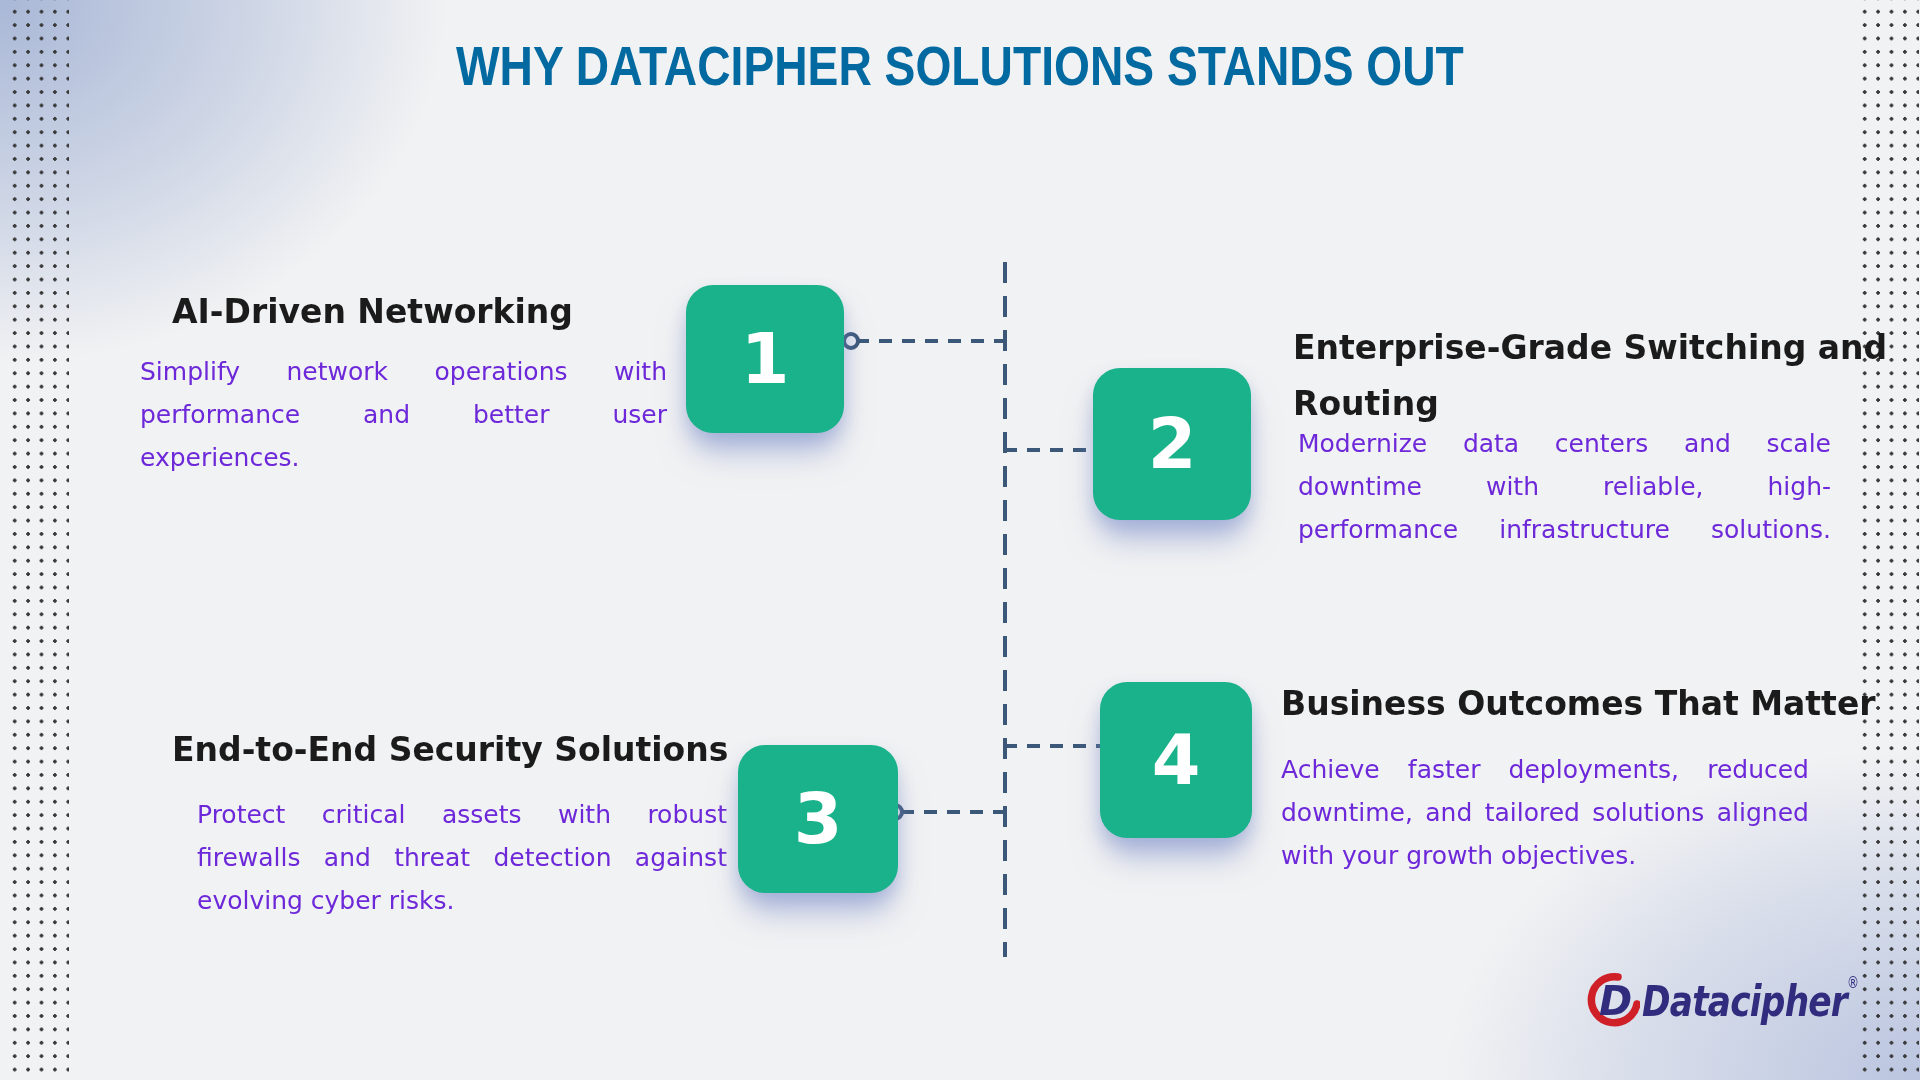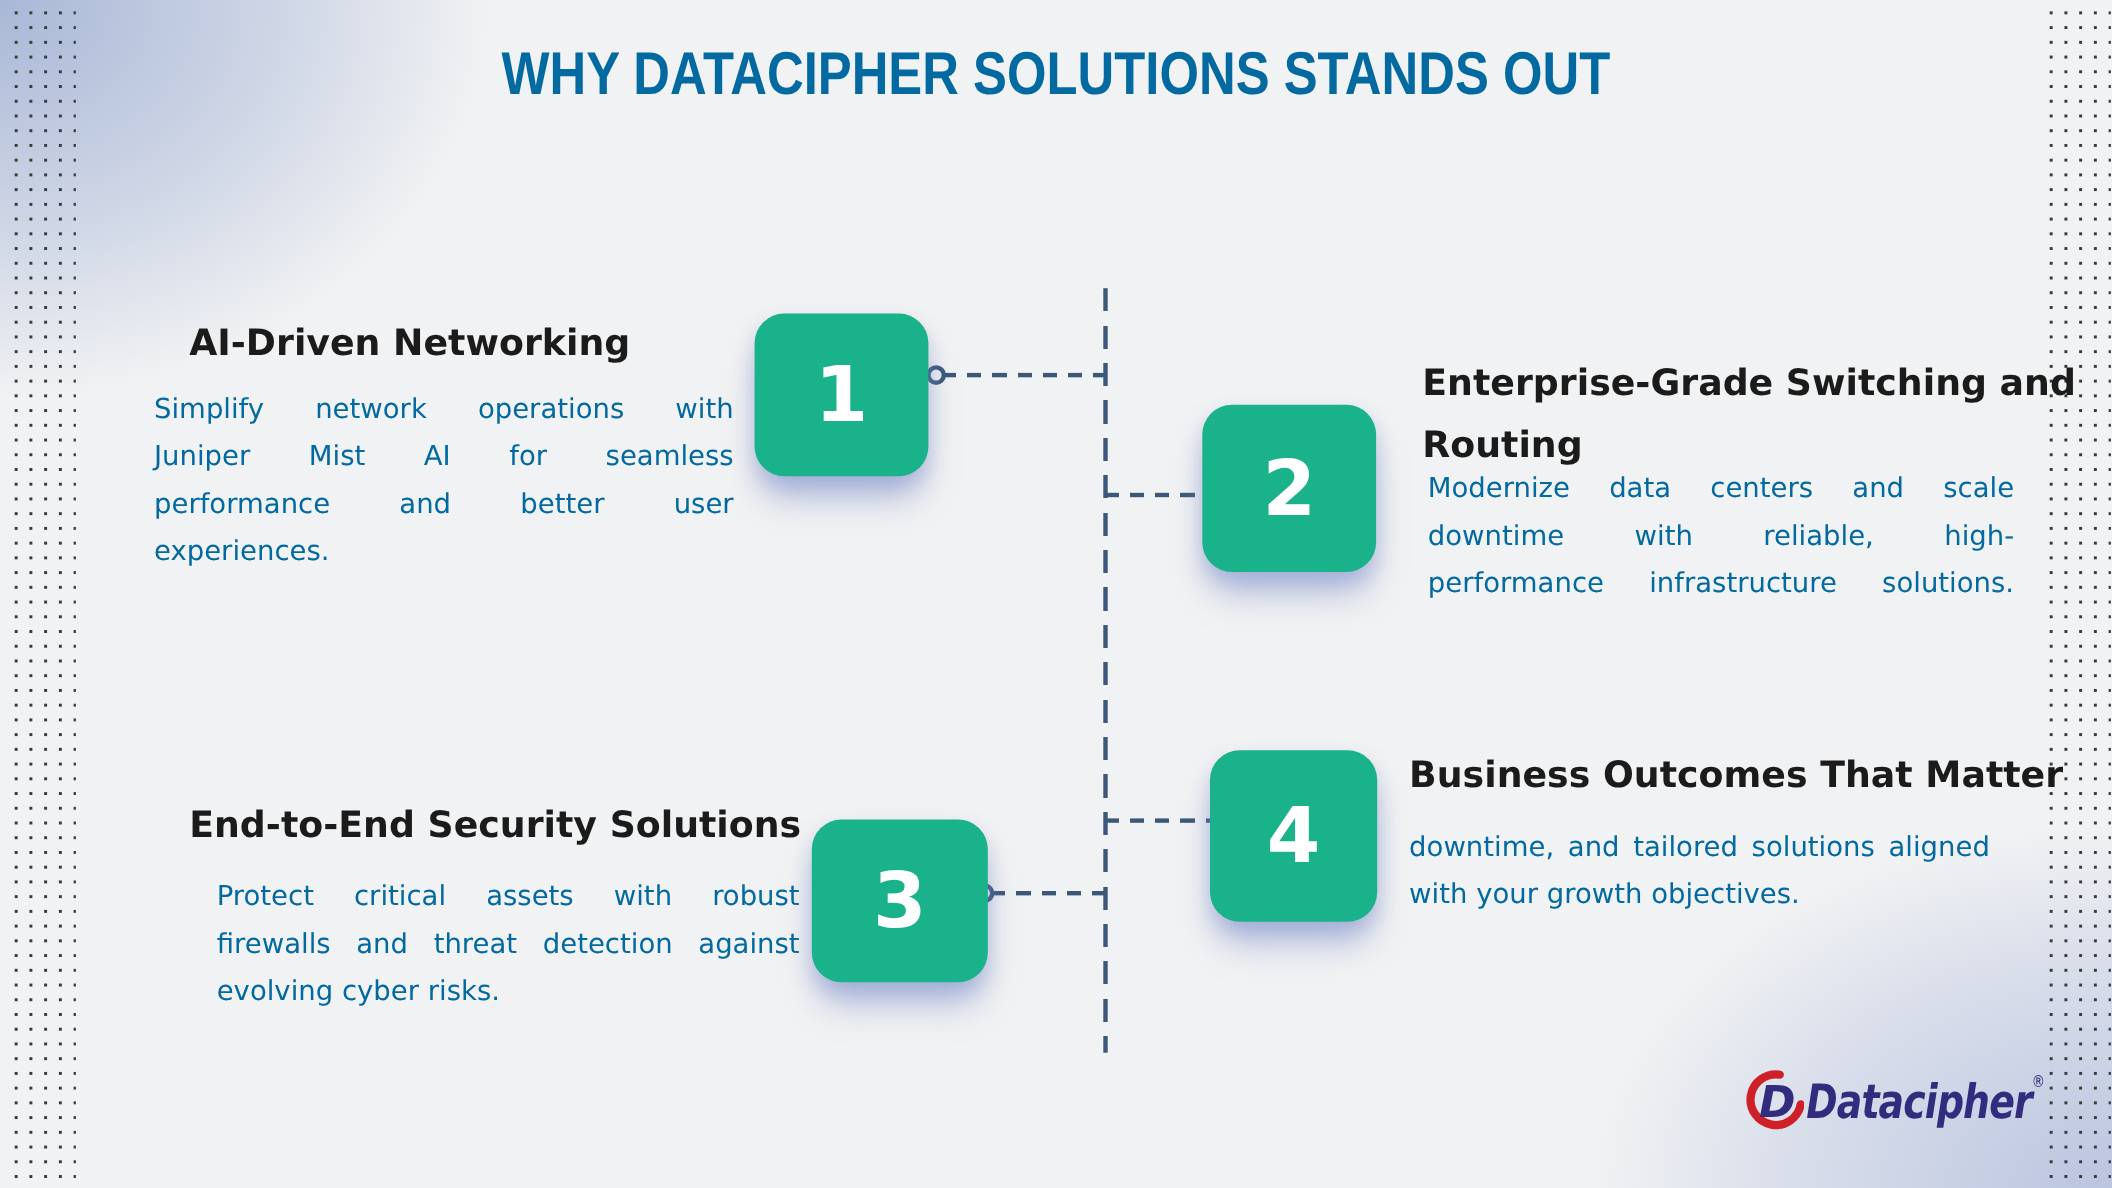--- a/index.html
+++ b/index.html
@@ -33,21 +33,21 @@
     position:absolute; left:0; right:0; top:34px; text-align:center;
     font-family:"Liberation Sans", sans-serif;
     font-weight:700; font-size:55px; color:#0369a1; white-space:nowrap;
   }
   .title > span { display:inline-block; transform:scaleX(0.84); transform-origin:center; }
 
   .sec-head { position:absolute; font-weight:700; color:#1b1b1b; font-size:33px; white-space:nowrap; }
   .sec-head .tline { height:44px; line-height:44px; }
   #s2-head .tline { height:56px; line-height:56px; }
 
-  .sec-body { position:absolute; font-size:25px; color:#0369a1; }
+  .sec-body { position:absolute; font-size:25px; color:#6d28d9; }
   .sec-body .tline { height:43px; line-height:43px; white-space:nowrap; }
   .tline.just { display:flex; justify-content:space-between; white-space:nowrap; }
 
   #s1-head { left:172px;  top:290px; }
   #s1-body { left:140px;  top:350px; width:527px; }
   #s2-head { left:1264px; top:320px;margin-left:29px; }
   #s2-body { left:1298px; top:422px; width:533px; }
   #s3-head { left:172px;  top:728px; }
   #s3-body { left:156px;  top:793px; width:530px;margin-left:41px; }
   #s4-head { left:1281px; top:682px; }
@@ -109,27 +109,20 @@
       <div class="tline">AI-Driven Networking</div>
     </div>
   <div id="s1-body" class="sec-body">
       <div class="tline just">
         <span>Simplify</span>
         <span>network</span>
         <span>operations</span>
         <span>with</span>
       </div>
       <div class="tline just">
-        <span>Juniper</span>
-        <span>Mist</span>
-        <span>AI</span>
-        <span>for</span>
-        <span>seamless</span>
-      </div>
-      <div class="tline just">
         <span>performance</span>
         <span>and</span>
         <span>better</span>
         <span>user</span>
       </div>
       <div class="tline">experiences.</div>
     </div>
 
   <div id="s2-head" class="sec-head">
       <div class="tline">Enterprise-Grade Switching and</div>
@@ -174,20 +167,26 @@
         <span>detection</span>
         <span>against</span>
       </div>
       <div class="tline">evolving cyber risks.</div>
     </div>
 
   <div id="s4-head" class="sec-head">
       <div class="tline">Business Outcomes That Matter</div>
     </div>
   <div id="s4-body" class="sec-body">
+      <div class="tline just">
+        <span>Achieve</span>
+        <span>faster</span>
+        <span>deployments,</span>
+        <span>reduced</span>
+      </div>
       <div class="tline just">
         <span>downtime,</span>
         <span>and</span>
         <span>tailored</span>
         <span>solutions</span>
         <span>aligned</span>
       </div>
       <div class="tline">with your growth objectives.</div>
     </div>
 

